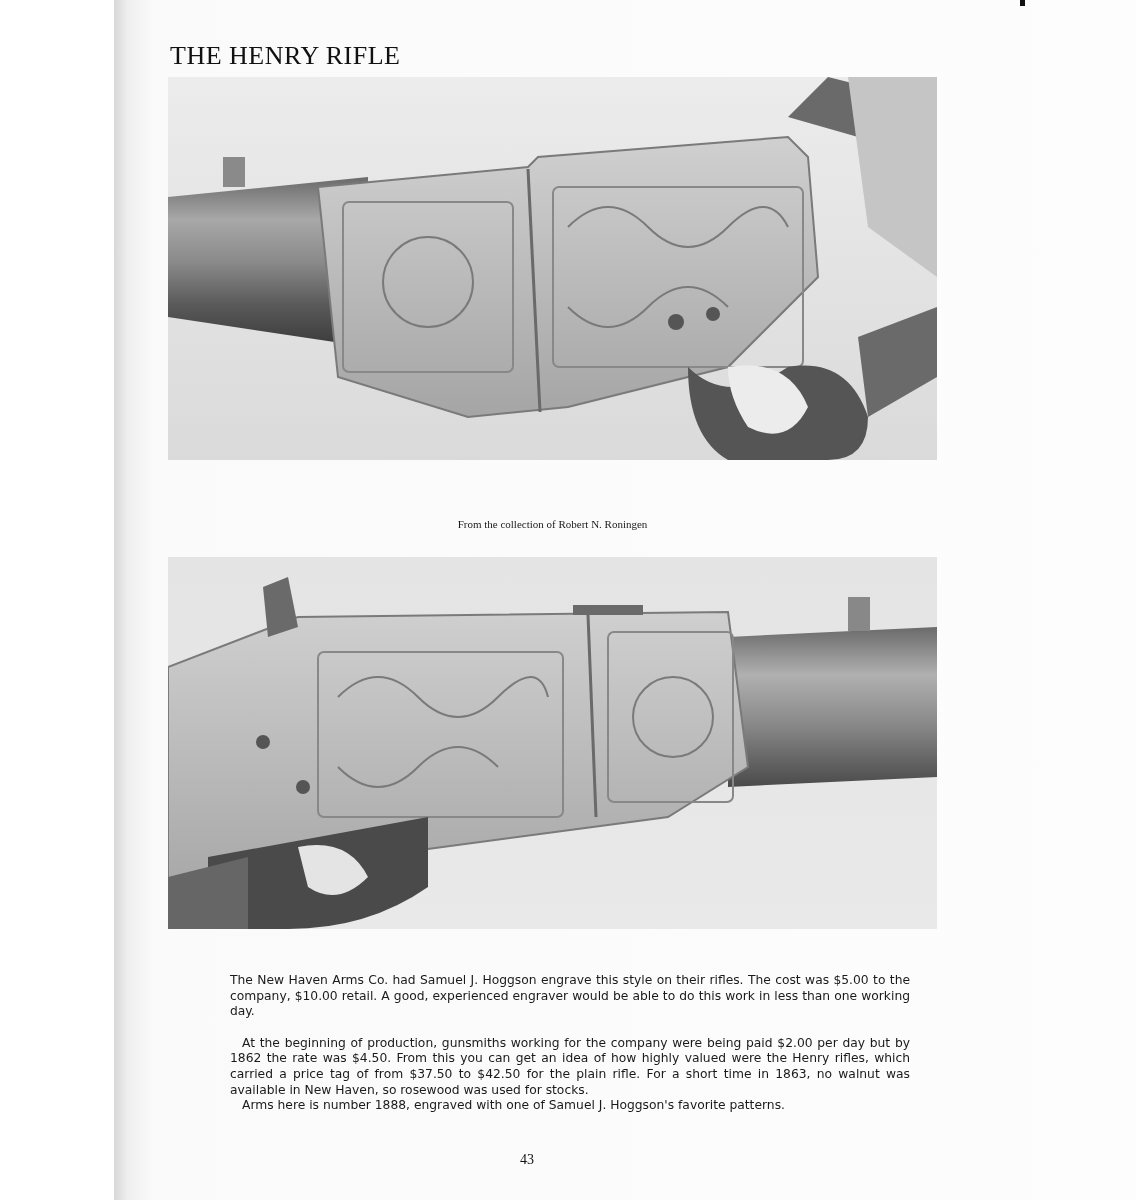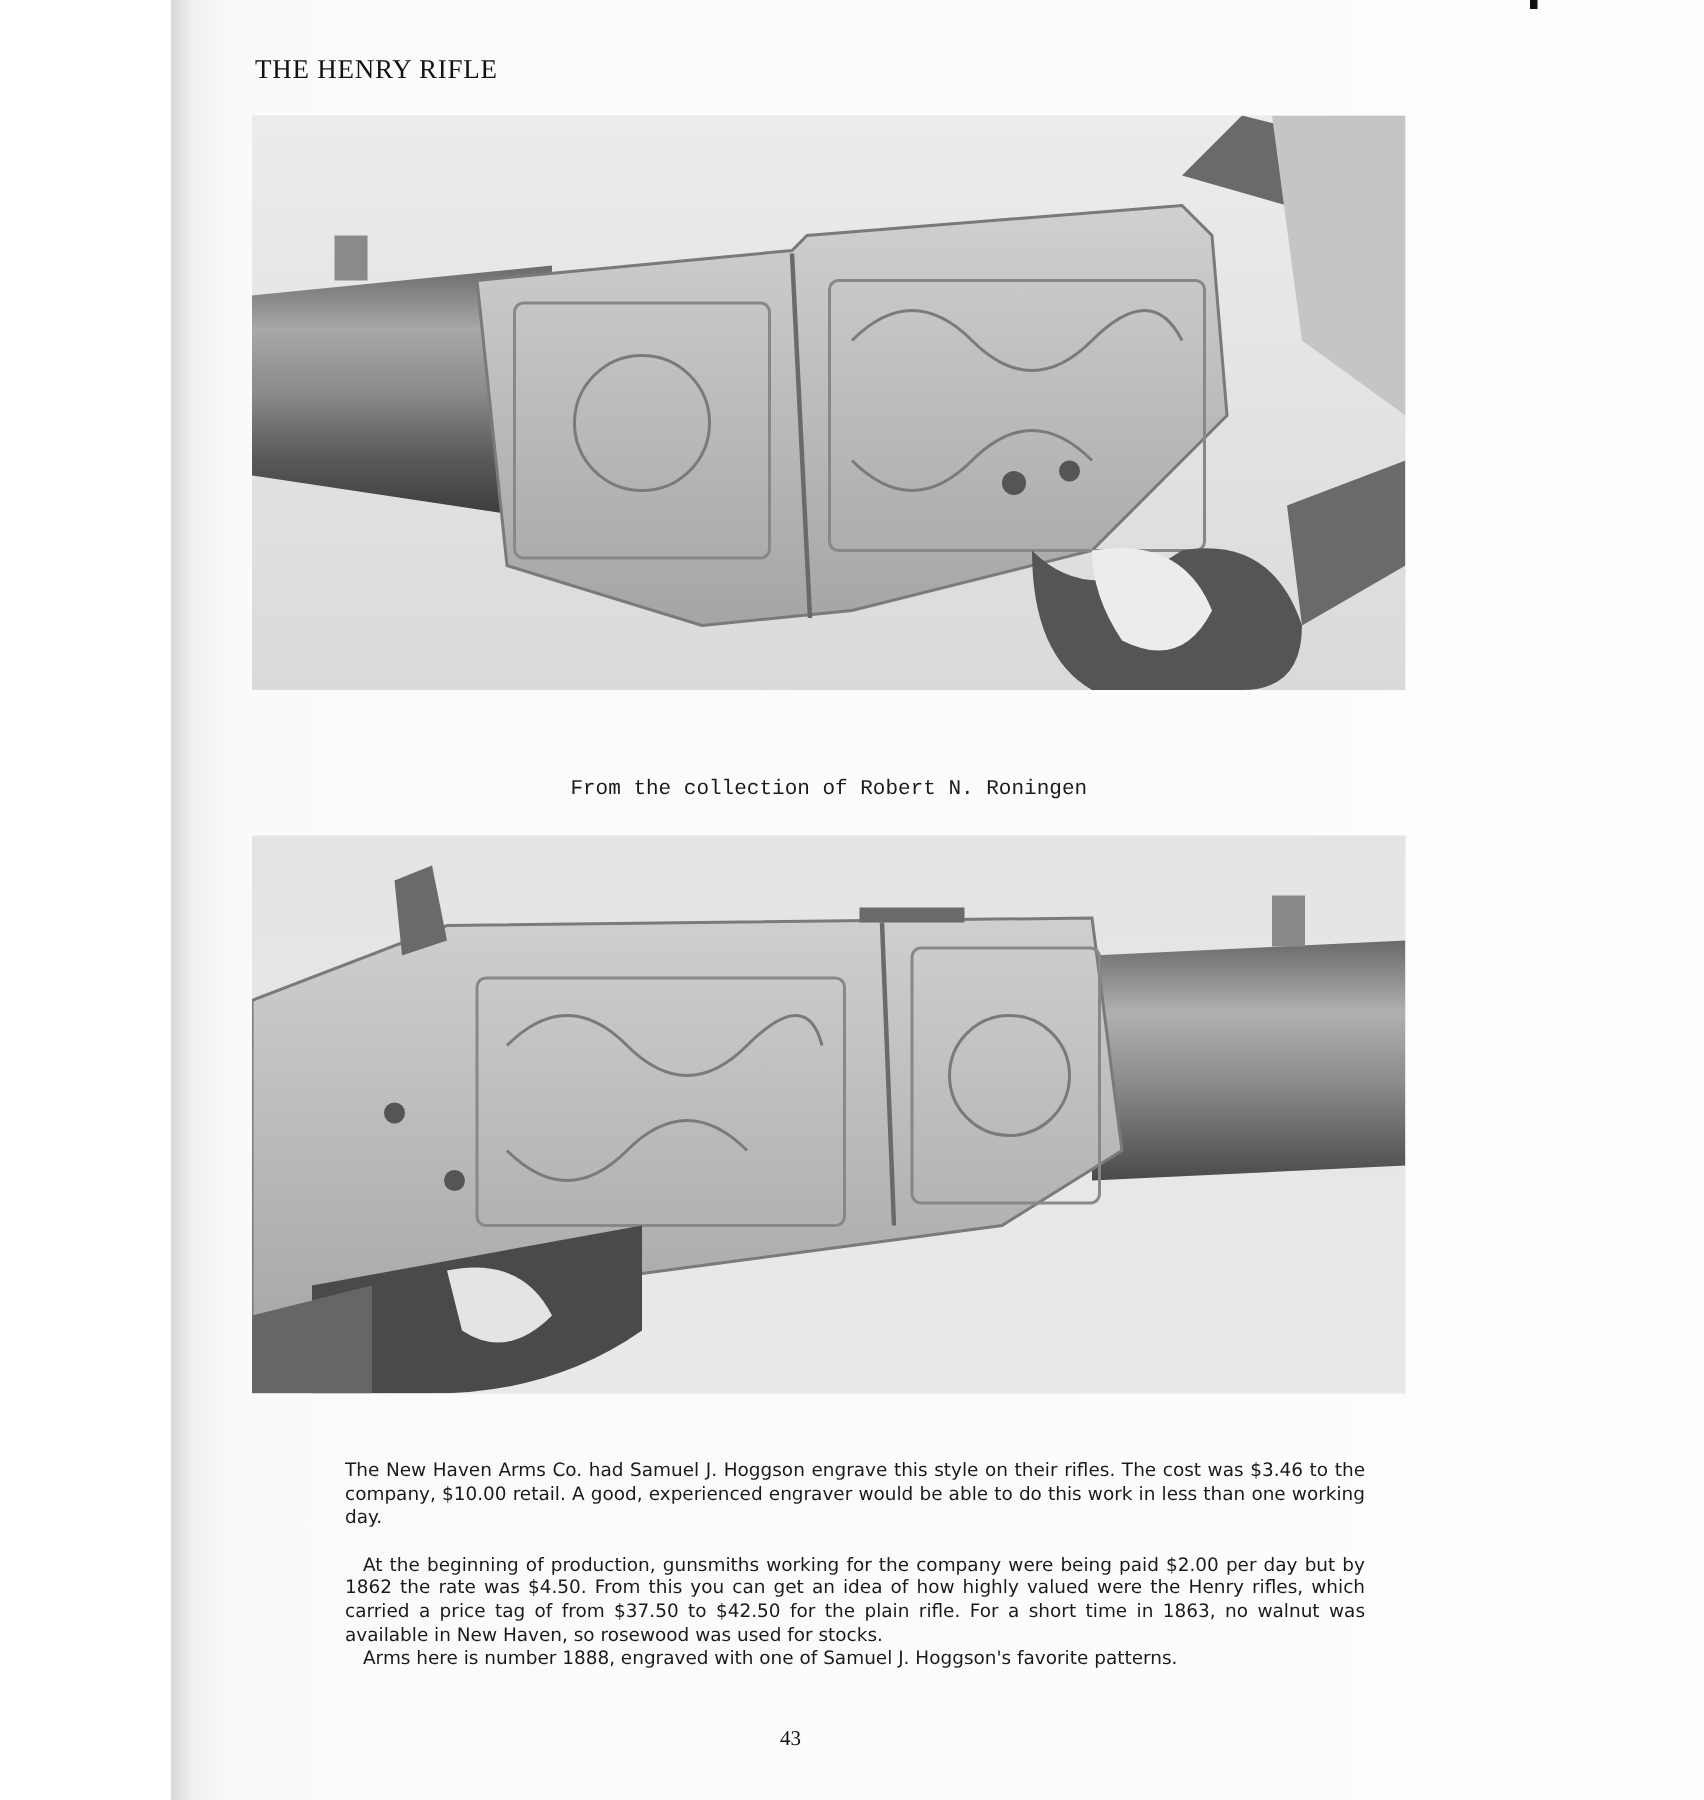--- a/index.html
+++ b/index.html
@@ -1,25 +1,25 @@
 <!DOCTYPE html>
 <html><head>
 <meta charset="utf-8">
 <style>
   html, body { margin:0; padding:0; }
   body { width:1136px; height:1200px; background:#ffffff; position:relative; overflow:hidden; font-family:"DejaVu Sans", sans-serif; }
   .page { position:absolute; left:114px; top:0; width:1022px; height:1200px;
           background:linear-gradient(to right, #d8d8d8 0px, #efefef 14px, #fafafa 40px, #fdfdfd 100%); }
   .corner-mark { position:absolute; left:1020px; top:0; width:5px; height:6px; background:#111; }
-  .header-title { position:absolute; left:170px; top:24px; font-family:"Liberation Serif", serif; font-size:18px; letter-spacing:0.5px; color:#111; font-weight:normal; }
+  .header-title { position:absolute; left:170px; top:24px; font-family:"Liberation Serif", serif; font-size:26px; letter-spacing:0.5px; color:#111; font-weight:normal; }
   .photo { position:absolute; left:168px; width:769px; overflow:hidden; background:#e8e8e8; }
   .photo svg { display:block; width:100%; height:100%; }
   .photo-top { top:77px; height:383px; }
   .photo-bottom { top:557px; height:372px; }
-  .caption { position:absolute; left:168px; width:769px; top:518px; text-align:center; font-family:Liberation Mono, monospace; font-size:14px; color:#1a1a1a; }
+  .caption { position:absolute; left:168px; width:769px; top:518px; text-align:center; font-family:Liberation Serif, serif; font-size:11px; color:#1a1a1a; }
   .body-text { position:absolute; left:230px; width:680px; top:973px; font-family:"DejaVu Sans", sans-serif; font-size:12.3px; line-height:15.6px; color:#1a1a1a; text-align:justify; }
   .body-text p { margin:0; }
   .body-text p.indent { text-indent:12px; margin-top:16px; }
   .body-text p.indent2 { text-indent:12px; margin-top:0; text-align:left; }
   .page-number { position:absolute; left:520px; top:1152px; width:60px; text-align:left; font-family:"Liberation Serif", serif; font-size:14px; color:#111; }
 </style>
 </head>
 <body>
 
 <div class="page"></div>
@@ -100,18 +100,18 @@
     <rect x="405" y="48" width="70" height="10" fill="#6a6a6a"></rect>
     <path d="M40,300 L260,260 L260,330 Q200,372 120,372 L40,372 Z" fill="#4a4a4a"></path>
     <path d="M130,290 Q180,280 200,320 Q170,350 140,330 Z" fill="#e4e4e4"></path>
     <path d="M0,320 L80,300 L80,372 L0,372 Z" fill="#666"></path>
     <circle cx="95" cy="185" r="7" fill="#555"></circle>
     <circle cx="135" cy="230" r="7" fill="#555"></circle>
   </svg>
 </div>
 
 <div class="body-text">
-  <p>The New Haven Arms Co. had Samuel J. Hoggson engrave this style on their rifles. The cost was $3.46 to the company, $10.00 retail. A good, experienced engraver would be able to do this work in less than one working day.</p>
+  <p>The New Haven Arms Co. had Samuel J. Hoggson engrave this style on their rifles. The cost was $5.00 to the company, $10.00 retail. A good, experienced engraver would be able to do this work in less than one working day.</p>
   <p class="indent">At the beginning of production, gunsmiths working for the company were being paid $2.00 per day but by 1862 the rate was $4.50. From this you can get an idea of how highly valued were the Henry rifles, which carried a price tag of from $37.50 to $42.50 for the plain rifle. For a short time in 1863, no walnut was available in New Haven, so rosewood was used for stocks.</p>
   <p class="indent2">Arms here is number 1888, engraved with one of Samuel J. Hoggson's favorite patterns.</p>
 </div>
 
 <div class="page-number">43</div>
 
 </body></html>

